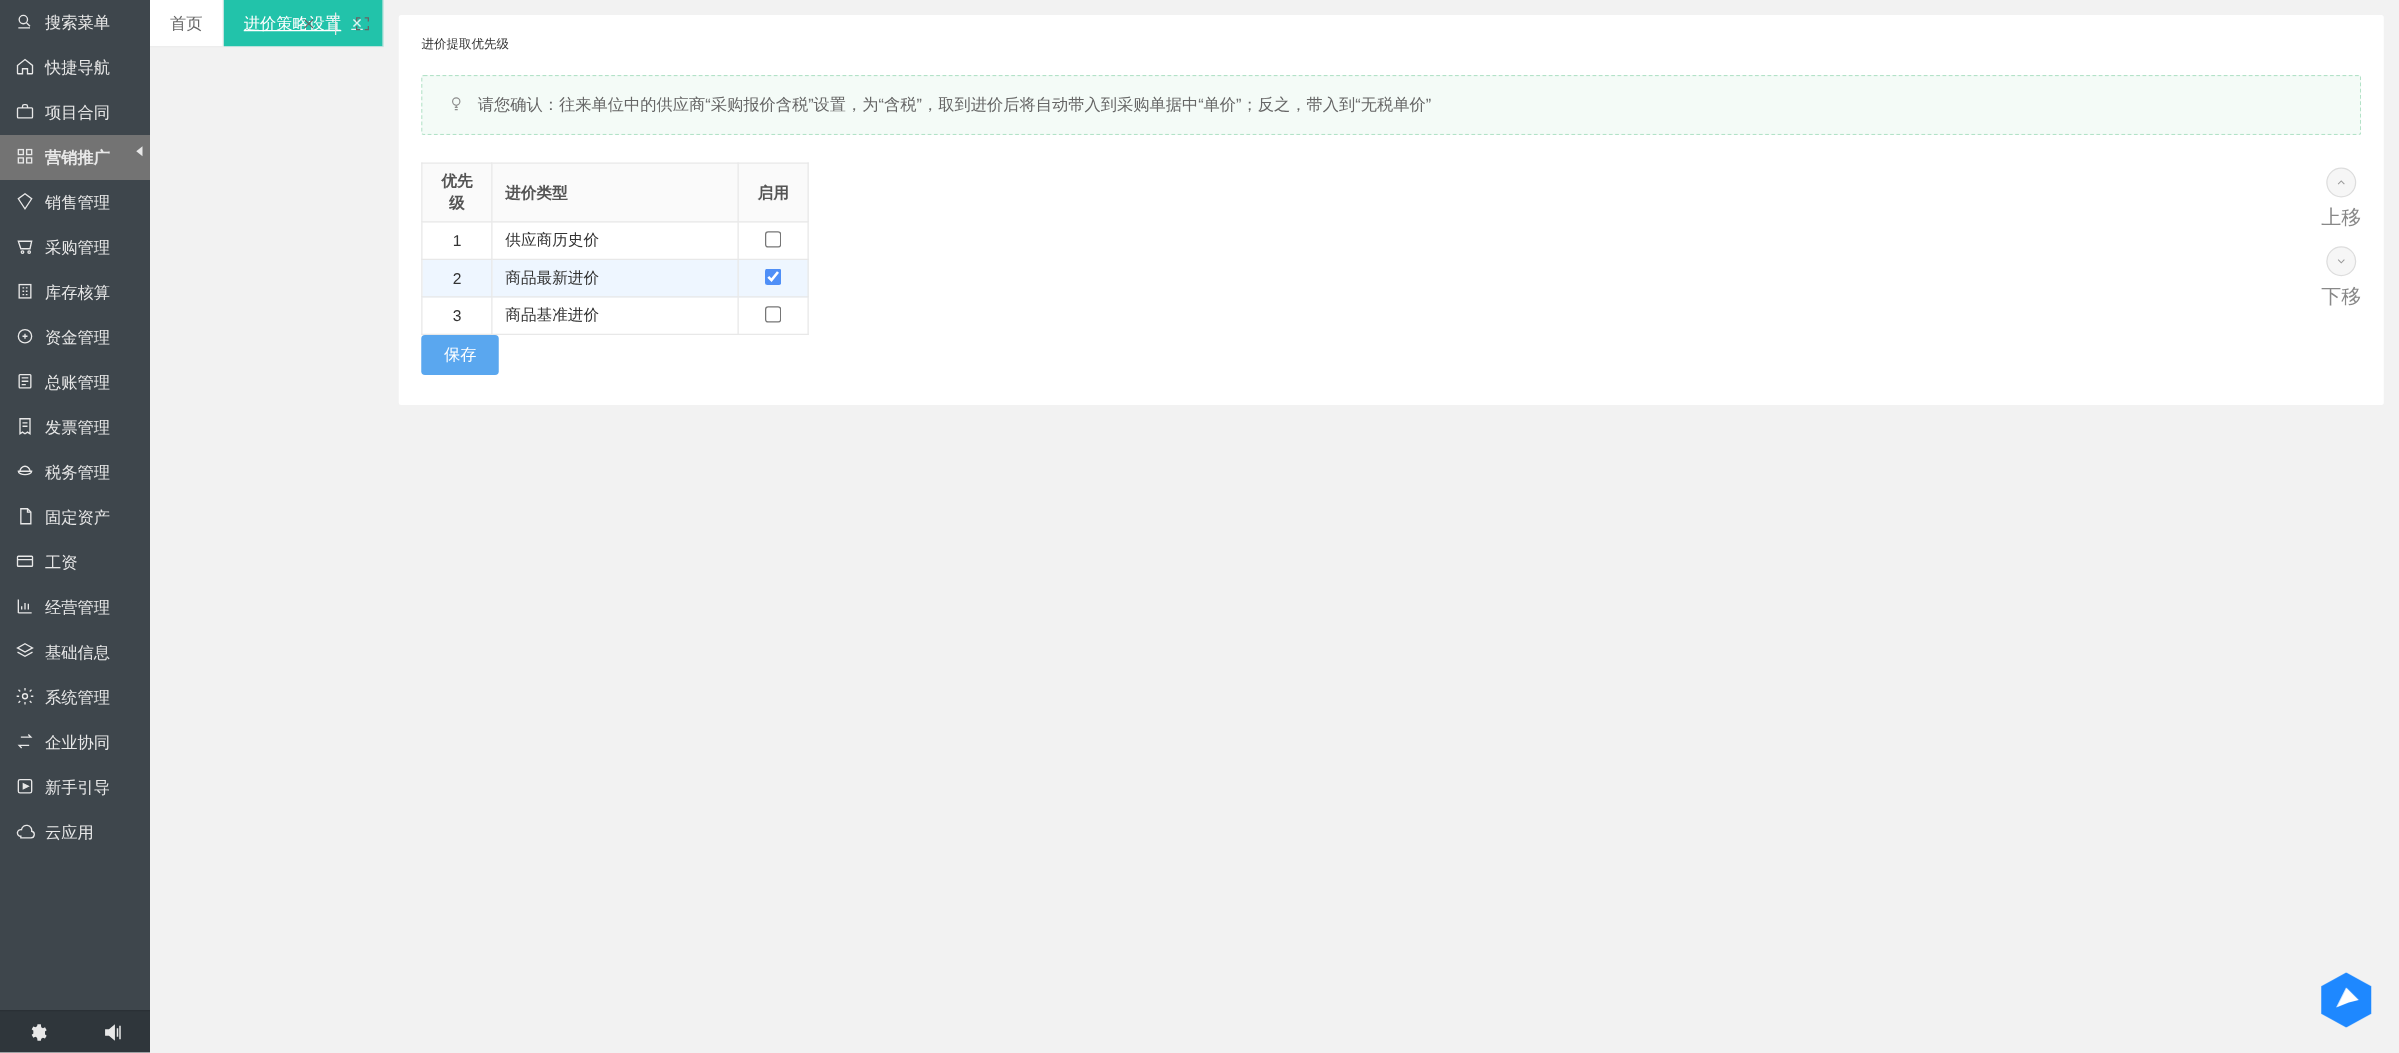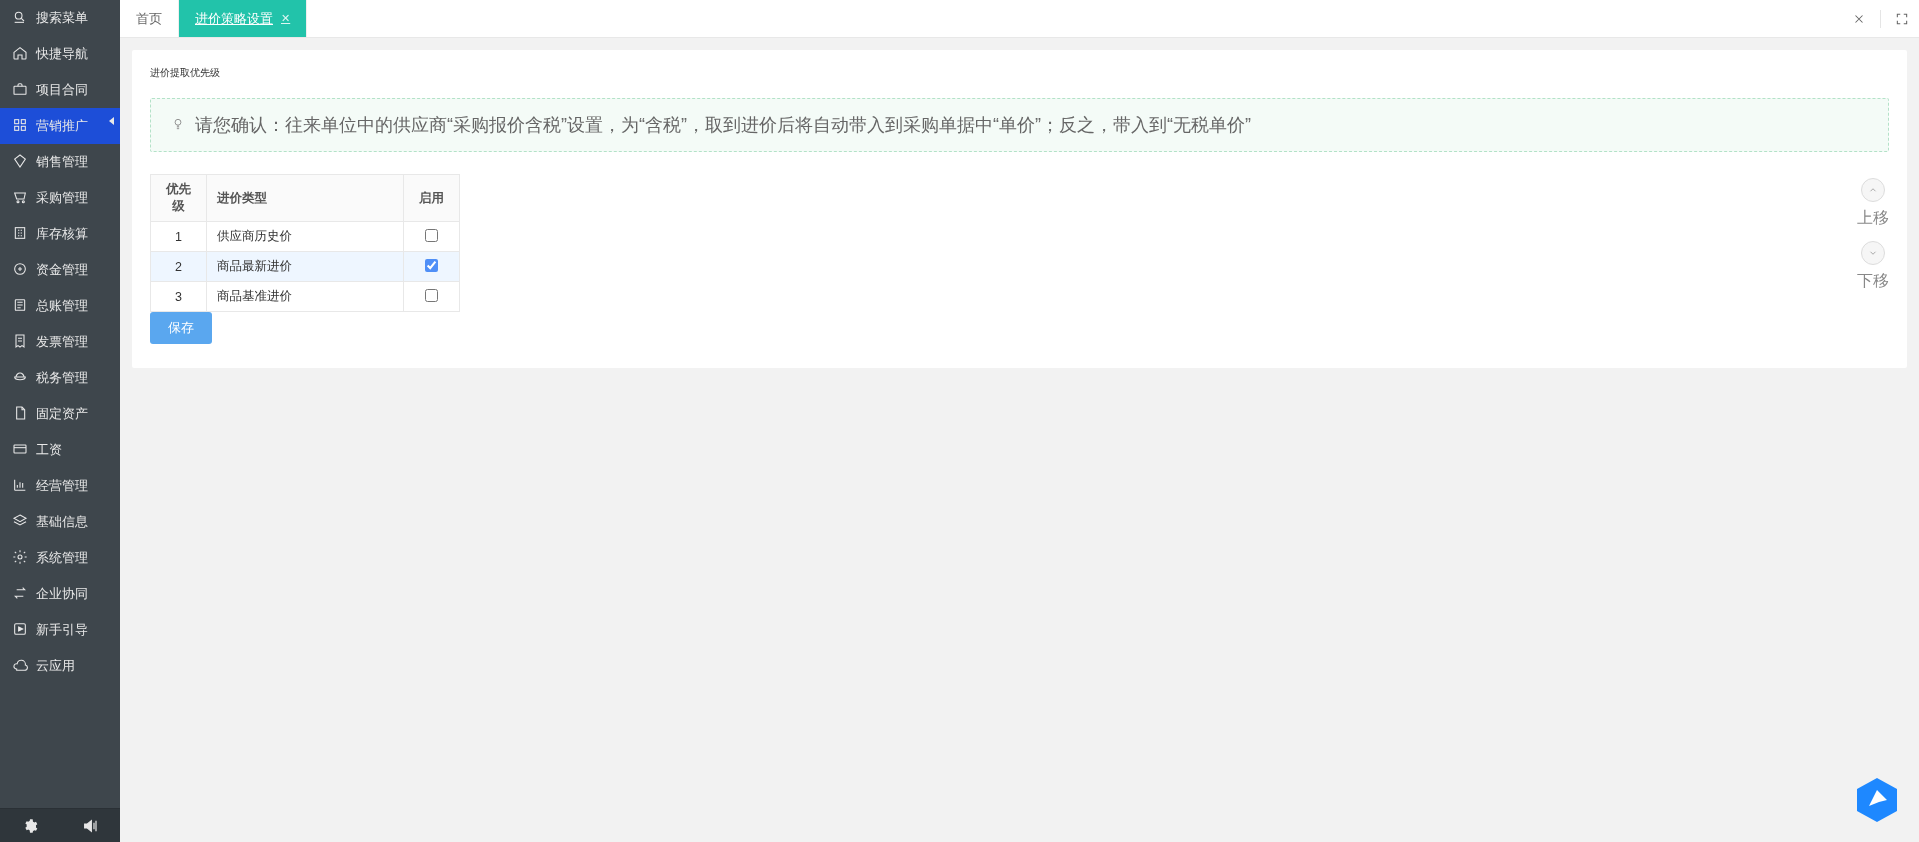--- a/index.html
+++ b/index.html
@@ -9,36 +9,36 @@
   
   .sidebar {
     width: 120px; background: #3e464c; color: #e8e8e8; display: flex; flex-direction: column;
     height: 100vh;
   }
   .sidebar-menu { flex: 1; overflow-y: auto; }
   .sidebar-item {
     display: flex; gap: 8px; padding: 9px 12px; cursor: pointer;
     font-size: 13px; position: relative;
   }
-  .sidebar-item.active { background: #1d4ed8; }
+  .sidebar-item.active { background: #737373; font-weight: bold; }
   .sidebar-item .icon { width: 16px; height: 16px; display: inline-flex; align-items: center; justify-content: center; }
   .sidebar-item .icon svg { width: 16px; height: 16px; stroke: currentColor; fill: none; stroke-width: 1.6; }
   .sidebar-item .caret {
     position: absolute; right: 6px; width: 0; height: 0;
     border-top: 4px solid transparent; border-bottom: 4px solid transparent; border-right: 5px solid #e8e8e8;
   }
   .sidebar-foot {
     height: 34px; background: #2f363b; display: flex; align-items: center; justify-content: space-around;
     border-top: 1px solid #2a3035;
   }
   .sidebar-foot .foot-btn { color: #e8e8e8; cursor: pointer; display:flex; align-items:center; justify-content:center; width:20px; height:20px; }
   .sidebar-foot .foot-btn svg { width: 16px; height: 16px; fill: currentColor; }
 
   
-  .main { flex: 1; display: flex; flex-direction: column; height: 100vh; }
+  .main { flex: 1; display: flex; flex-direction: row; height: 100vh; }
 
   .tabbar {
     height: 38px; background: #fff; border-bottom: 1px solid #e8e8e8; display: flex; align-items: stretch;
     position: relative;
   }
   .tab {
     display: flex; align-items: center; padding: 0 16px; font-size: 13px; color: #666; cursor: pointer;
     border-right: 1px solid #eee;
   }
   .tab.active { background: #22c3aa; color: #fff; text-decoration: underline; }
@@ -54,21 +54,21 @@
   .tabbar-actions .sep { width:1px; height:18px; background:#e5e5e5; }
 
   .content-wrap { flex:1; overflow:auto; padding: 0; }
   .content-panel {
     background:#fff; margin: 12px; padding: 16px 18px 24px 18px; border-radius: 2px;
   }
   .panel-title { font-size: 10px; color:#333; margin-bottom: 18px; }
 
   .tip-box {
     border: 1px dashed #b3e2c8; background: #f4fbf7; color:#666; border-radius: 2px;
-    padding: 14px 20px; display:flex; align-items:center; gap:10px; font-size:18px;
+    padding: 14px 20px; display:flex; align-items:center; gap:10px; font-size:13px;
     margin-bottom: 22px;
   }
   .tip-box .tip-icon { color:#8c8c8c; }
   .tip-box .tip-icon svg { width:14px; height:14px; fill:none; stroke:currentColor; stroke-width:1.6; }
 
   .table-zone { display:flex; align-items:flex-start; gap:8px;justify-content:space-between; }
 
   table.prio {
     border-collapse: collapse; width: 310px; font-size: 12.5px;
     border: 1px solid #e8e8e8;

